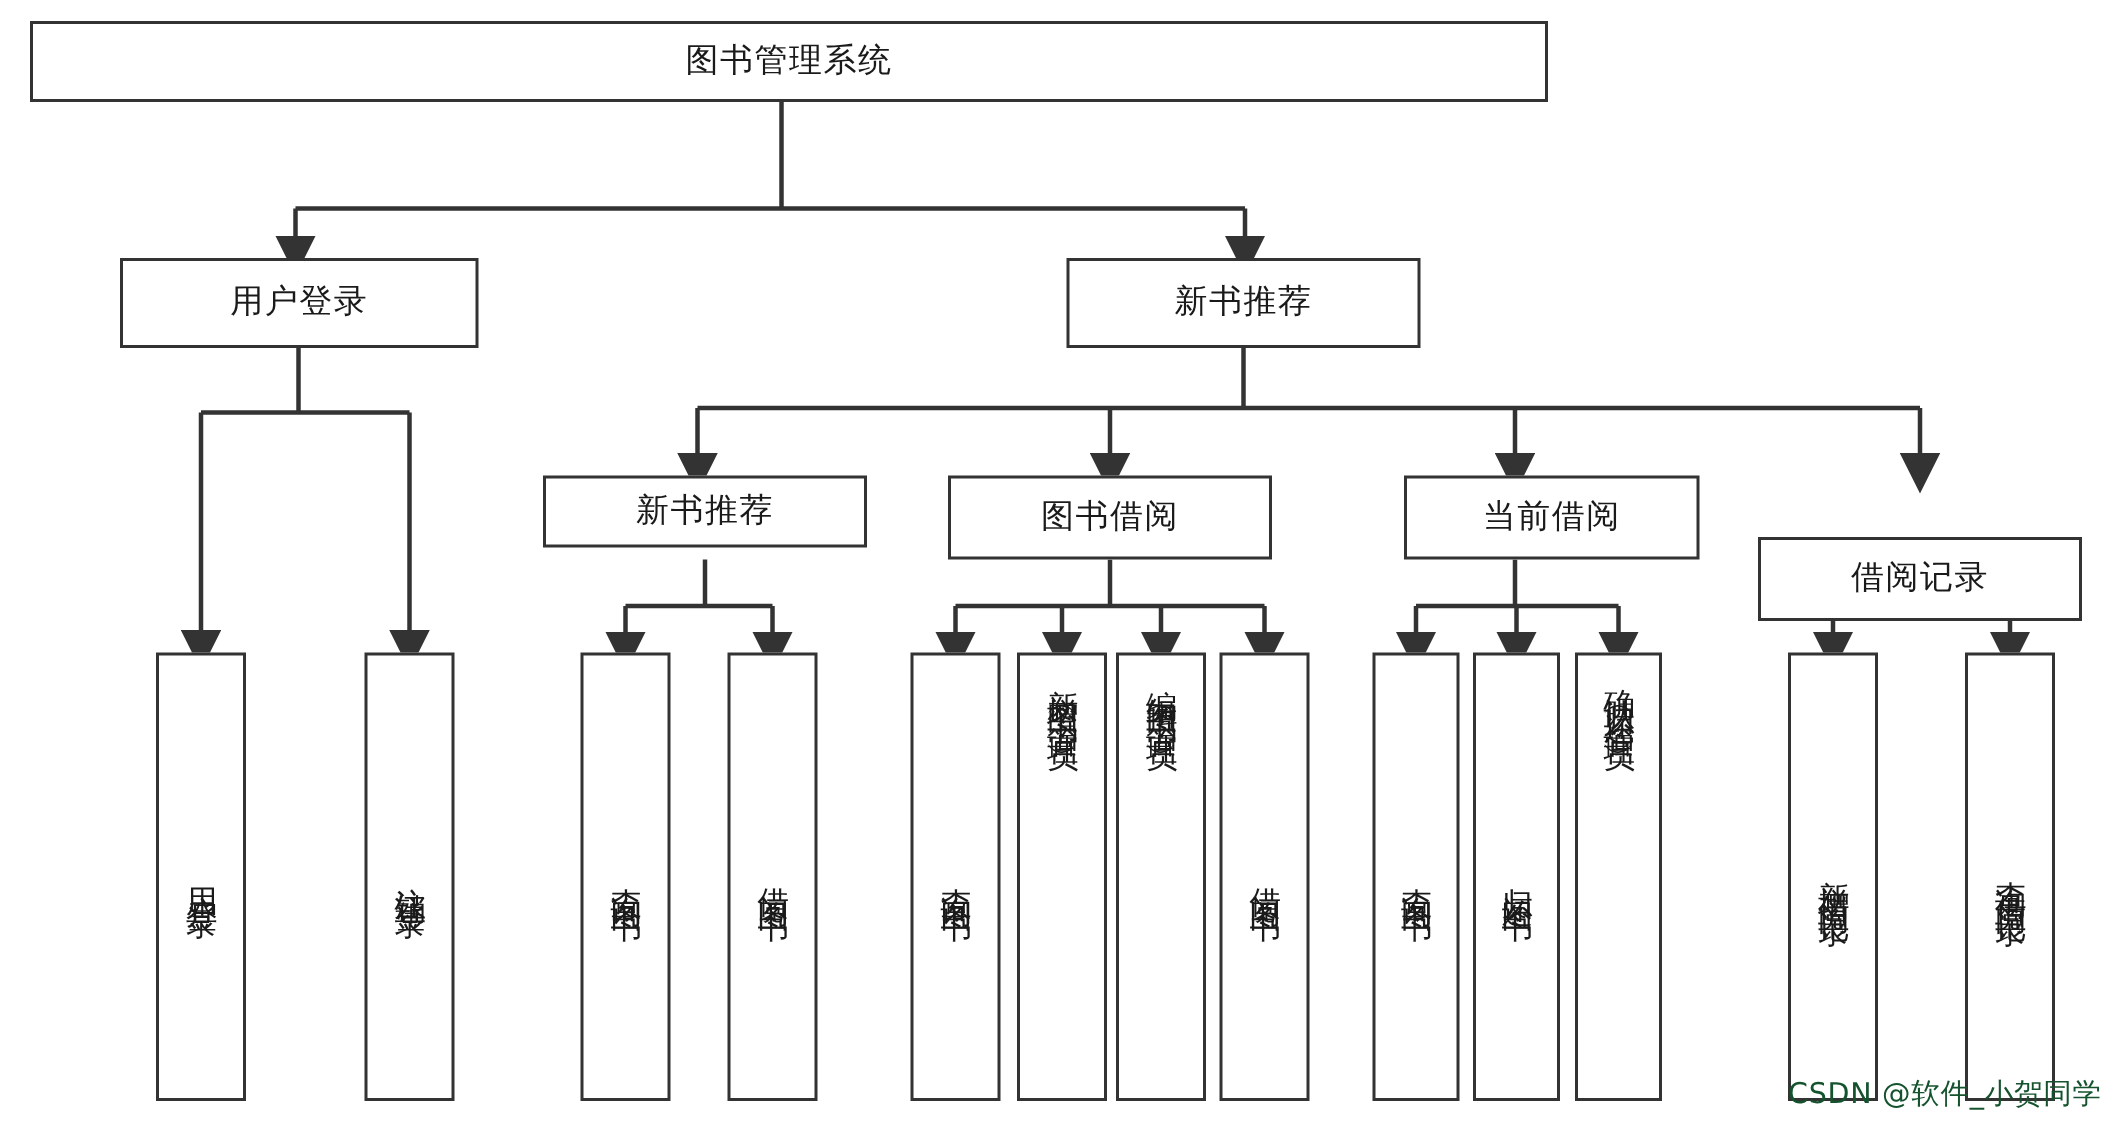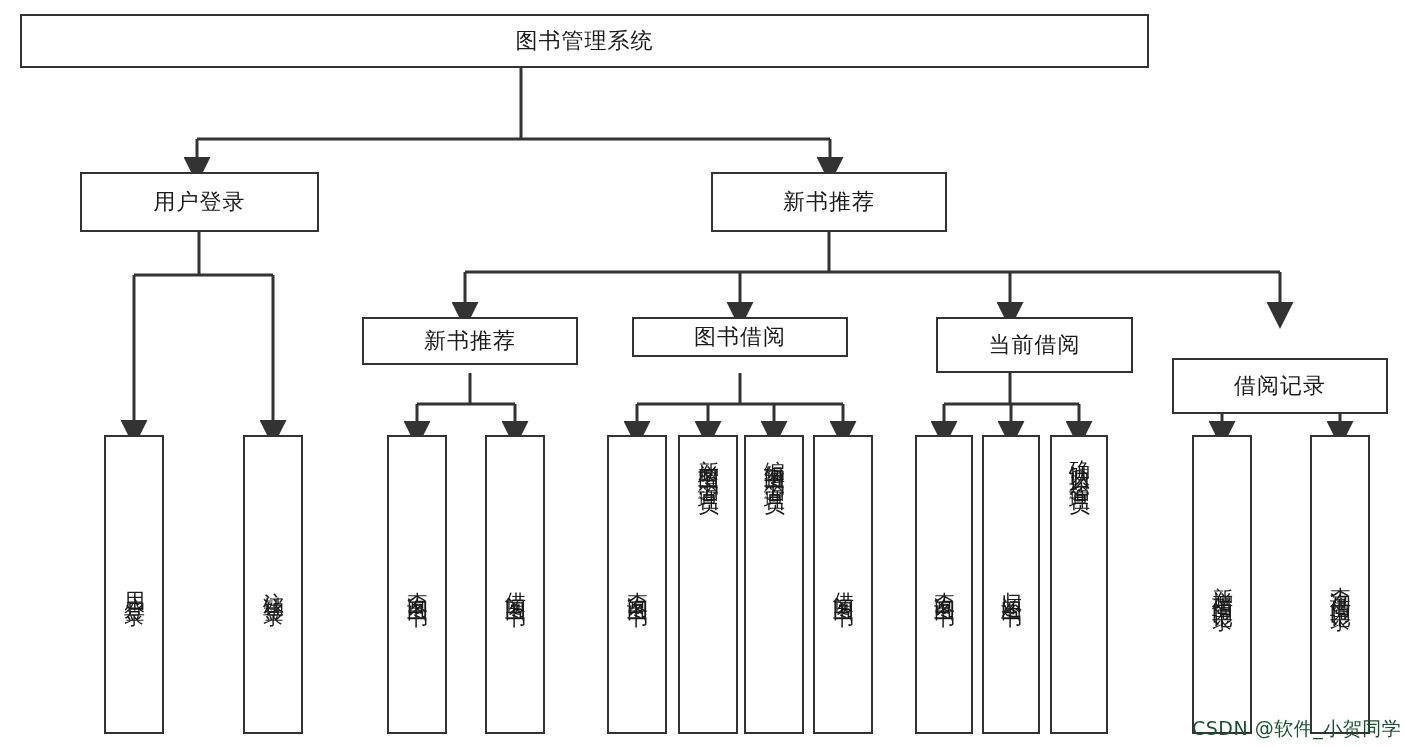--- a/index.html
+++ b/index.html
@@ -119,35 +119,35 @@
       <path d="M1011,404 L1011,424" marker-end="url(#arrow)"></path>
       <path d="M1079,404 L1079,424" marker-end="url(#arrow)"></path>
 
       <path d="M1280,373 L1280,404"></path>
       <path d="M1222,404 L1340,404"></path>
       <path d="M1222,404 L1222,424" marker-end="url(#arrow)"></path>
       <path d="M1340,404 L1340,424" marker-end="url(#arrow)"></path>
     </g>
   </svg>
 
-  <div class="node horiz" style="left:20px; top:14px; width:1129px; height:54px;">
+  <div class="node horiz" style="left:20px; top:14px; width:1012px; height:54px;">
     <span class="label">图书管理系统</span>
   </div>
 
   <div class="node horiz" style="left:80px; top:172px; width:239px; height:60px;">
     <span class="label">用户登录</span>
   </div>
   <div class="node horiz" style="left:711px; top:172px; width:236px; height:60px;">
     <span class="label">新书推荐</span>
   </div>
 
   <div class="node horiz" style="left:362px; top:317px; width:216px; height:48px;">
     <span class="label">新书推荐</span>
   </div>
-  <div class="node horiz" style="left:632px; top:317px; width:216px; height:40px;">
+  <div class="node horiz" style="left:632px; top:317px; width:216px; height:56px;">
     <span class="label">图书借阅</span>
   </div>
   <div class="node horiz" style="left:902px; top:317px; width:197px; height:56px;margin-left:34px;">
     <span class="label">当前借阅</span>
   </div>
   <div class="node horiz" style="left:1172px; top:317px; width:216px; height:56px;margin-top:41px;">
     <span class="label">借阅记录</span>
   </div>
 
   <div class="node vert mid" style="left:104px; top:435px; width:60px; height:299px;">

